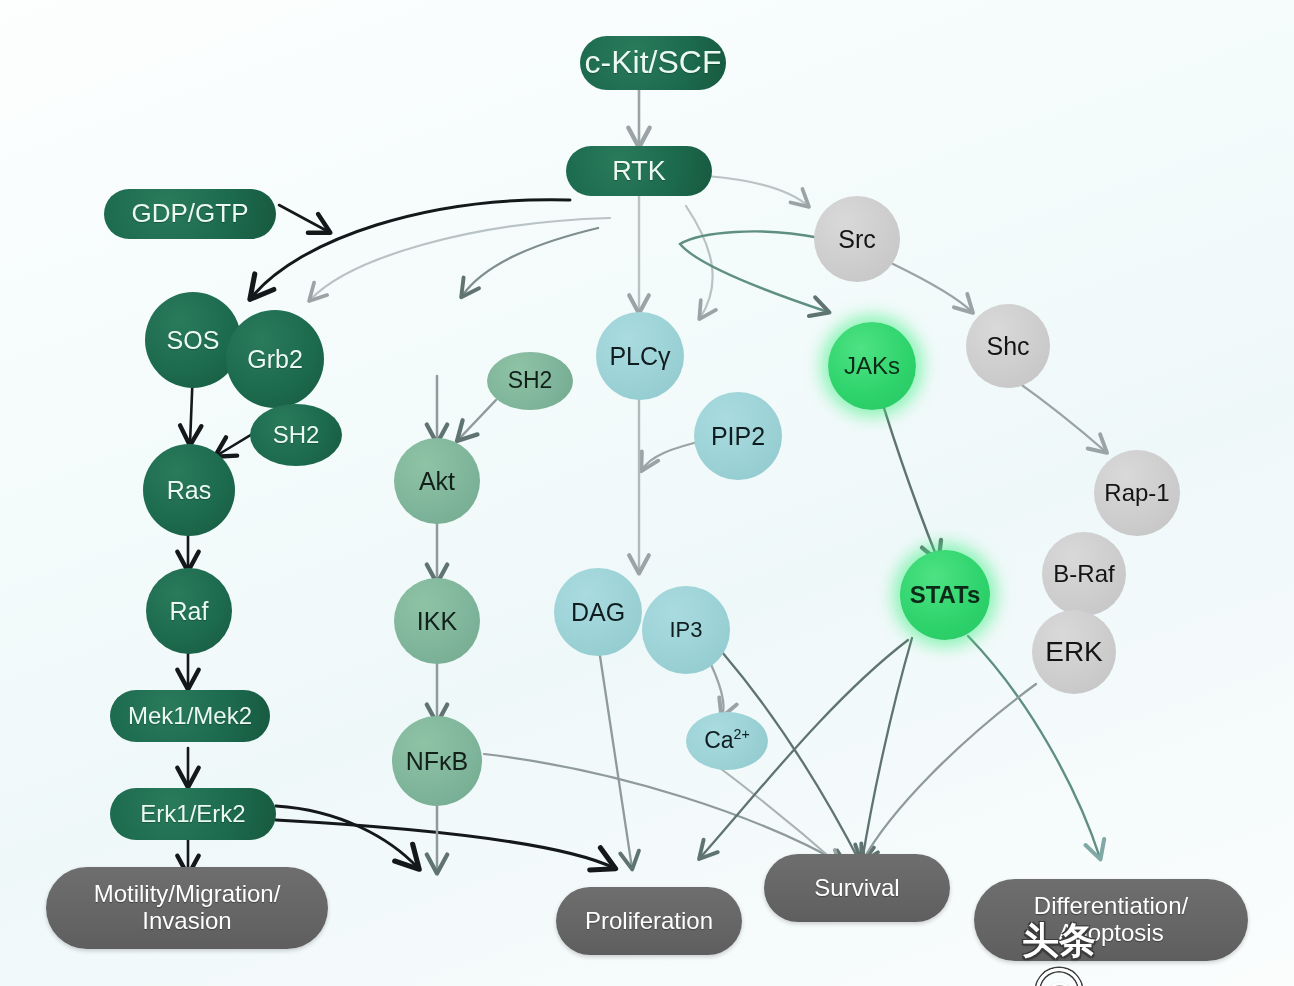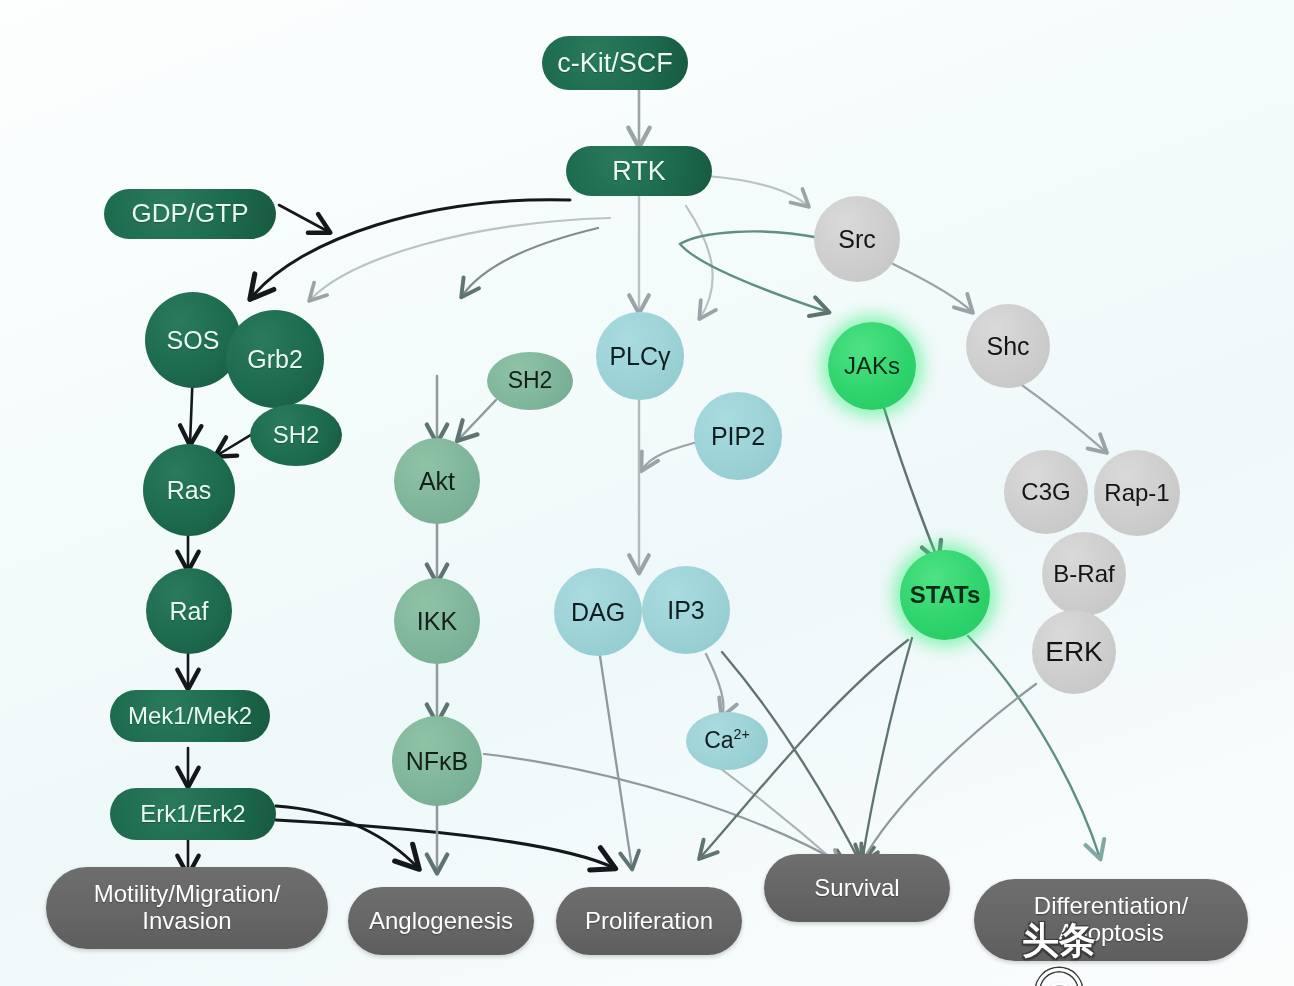--- a/index.html
+++ b/index.html
@@ -190,21 +190,21 @@
       <path d="M908,640 C830,700 760,790 700,858" stroke="#5f7470" stroke-width="2.3" marker-end="url(#ah-slate)"></path>
 
       <path d="M968,636 C1030,700 1078,790 1100,858" stroke="#5f8f80" stroke-width="2.4" marker-end="url(#ah-teal)"></path>
 
       <path d="M1012,378 C1058,410 1090,438 1106,452" stroke="#9aa3a5" stroke-width="2.3" marker-end="url(#ah-gray)"></path>
 
       <path d="M1036,684 C960,740 890,810 862,862" stroke="#8e9a9b" stroke-width="2.3" marker-end="url(#ah-slate)"></path>
     </g>
   </svg>
 
-  <div class="node pill c-darkgreen" style="left:542px; top:36px; width:146px; height:54px; font-size:27px;">
+  <div class="node pill c-darkgreen" style="left:580px; top:36px; width:146px; height:54px; font-size:32px;">
     <span>c-Kit/SCF</span>
   </div>
 
   <div class="node pill c-darkgreen" style="left:566px; top:146px; width:146px; height:50px; font-size:27px;">
     <span>RTK</span>
   </div>
 
   <div class="node pill c-darkgreen" style="left:104px; top:189px; width:172px; height:50px; font-size:26px;">
     <span>GDP/GTP</span>
   </div>
@@ -259,21 +259,21 @@
   </div>
 
   <div class="node circle c-teal" style="left:694px; top:392px; width:88px; height:88px; font-size:25px;">
     <span>PIP2</span>
   </div>
 
   <div class="node circle c-teal" style="left:554px; top:568px; width:88px; height:88px; font-size:25px;">
     <span>DAG</span>
   </div>
 
-  <div class="node circle c-teal" style="left:642px; top:566px; width:88px; height:88px; font-size:25px;">
+  <div class="node circle c-teal" style="left:642px; top:586px; width:88px; height:88px; font-size:22px;">
     <span>IP3</span>
   </div>
 
   <div class="node ellipse c-teal" style="left:686px; top:712px; width:82px; height:58px; font-size:23px;">
     <span><span>Ca</span><span class="sup">2+</span></span>
   </div>
 
   <div class="node circle c-brightgreen" style="left:828px; top:322px; width:88px; height:88px; font-size:24px;">
     <span>JAKs</span>
   </div>
@@ -283,44 +283,38 @@
   </div>
 
   <div class="node circle c-gray" style="left:814px; top:196px; width:86px; height:86px; font-size:25px;">
     <span>Src</span>
   </div>
 
   <div class="node circle c-gray" style="left:966px; top:304px; width:84px; height:84px; font-size:25px;">
     <span>Shc</span>
   </div>
 
-  <div class="node circle c-gray" style="left:1004px; top:450px; width:84px; height:84px; font-size:24px;">
-    <span>C3G</span>
-  </div>
 
   <div class="node circle c-gray" style="left:1094px; top:450px; width:86px; height:86px; font-size:24px;">
     <span>Rap-1</span>
   </div>
 
   <div class="node circle c-gray" style="left:1042px; top:532px; width:84px; height:84px; font-size:24px;">
     <span>B-Raf</span>
   </div>
 
   <div class="node circle c-gray" style="left:1032px; top:610px; width:84px; height:84px; font-size:28px;">
     <span>ERK</span>
   </div>
 
   <div class="node pill c-outcome" style="left:46px; top:834px; width:282px; height:82px; font-size:24px; flex-direction:column;margin-top:33px;">
     <span>Motility/Migration/</span>
     <span>Invasion</span>
   </div>
 
-  <div class="node pill c-outcome" style="left:348px; top:887px; width:186px; height:68px; font-size:24px;">
-    <span>Anglogenesis</span>
-  </div>
 
   <div class="node pill c-outcome" style="left:556px; top:887px; width:186px; height:68px; font-size:24px;">
     <span>Proliferation</span>
   </div>
 
   <div class="node pill c-outcome" style="left:764px; top:854px; width:186px; height:68px; font-size:24px;">
     <span>Survival</span>
   </div>
 
   <div class="node pill c-outcome" style="left:974px; top:879px; width:274px; height:82px; font-size:24px; flex-direction:column;">

